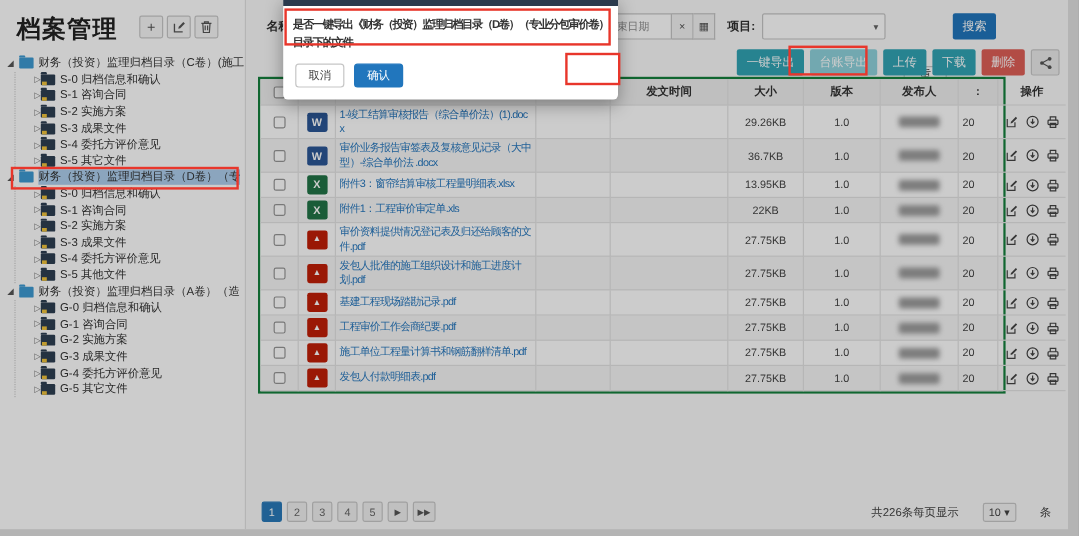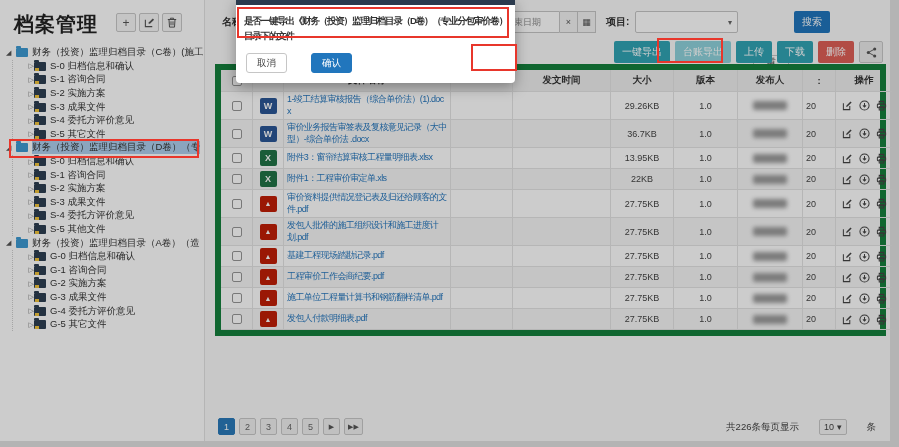--- a/index.html
+++ b/index.html
@@ -44,21 +44,21 @@
   .btn-reset { position:absolute; left:548px; top:11px; width:36px;margin-top:44px; }
   .btn-search { position:absolute; left:589px; top:11px; width:36px; background:#2176bd; color:#fff; }
 
   .action-row { position:absolute; left:0; top:40px; width:100%; height:24px; display:flex; justify-content:flex-end; align-items:center; gap:5px; padding-right:7px; }
   .btn.teal { background:#31a4b5; color:#fff; }
   .btn.teal-light { background:#8fd3dc; color:#fff; }
   .btn.danger { background:#df5f57; color:#fff; }
   .btn.icon-btn { background:#ececec; border:1px solid #c9c9c9; width:24px; display:flex; align-items:center; justify-content:center; }
 
   
-  .tbl { position:absolute; left:10px; top:64px; width:671px; border:6px solid #15803d; background:#fff; }
+  .tbl { position:absolute; left:10px; top:64px; width:623px; border:2px solid #15803d; background:#fff; }
   .grid { display:grid; grid-template-columns:32px 31px 167px 62px 98px 63px 64px 65px 33px 56px; }
   .thead { background:#efefef; }
   .thead .c { font-size:9.5px; font-weight:bold; color:#333; justify-content:center; min-height:22px; }
   .c { display:flex; align-items:center; border-right:1px solid #e4e4e4; border-bottom:1px solid #e4e4e4; padding:2px 3px; overflow:hidden; }
   .c:last-child { border-right:none; }
   .trow { background:#fff; }
   .trow:nth-child(even) { background:#f7f7f7; }
   .c.center { justify-content:center; }
   .checkbox { width:10px; height:10px; border:1px solid #979797; border-radius:2px; background:#fff; cursor:pointer; }
   .ficon { width:17px; height:16px; border-radius:2px; display:flex; align-items:center; justify-content:center; color:#fff; font-size:9px; font-weight:bold; }
@@ -82,21 +82,21 @@
 
   
   .overlay { position:absolute; inset:0; background:rgba(0,0,0,0.20); z-index:40; }
   .modal { position:absolute; left:236px; top:0; width:279px; background:#fff; z-index:60; border-radius:0 0 4px 4px; box-shadow:0 4px 14px rgba(0,0,0,0.35); }
   .modal-top { height:5px; background:#2b3a4d; }
   .modal-body { padding:8px 8px 4px 8px; }
   .modal-msg { font-size:9.5px; font-weight:600; color:#333; letter-spacing:-1.2px; line-height:15px; white-space:nowrap; overflow:hidden; }
   .modal-foot { display:flex; justify-content:flex-start; gap:8px; padding:6px 10px 10px 10px; }
   .m-btn { height:20px; font-size:9.5px; border-radius:3px; cursor:pointer; padding:0 10px; }
   .m-cancel { background:#fff; border:1px solid #c6c6c6; color:#444; }
-  .m-confirm { background:#2176bd; border:1px solid #2176bd; color:#fff;margin-left:16px; }
+  .m-confirm { background:#2176bd; border:1px solid #2176bd; color:#fff; }
 
   
   .anno { position:absolute; border:2px solid #e8362b; z-index:100; pointer-events:none; }
   .anno-msg { left:237px; top:7px; width:272px; height:31px; }
   .anno-confirm { left:471px; top:44px; width:46px; height:27px; }
   .anno-tree { left:9px; top:139px; width:190px; height:19px; }
   .anno-export { left:657px; top:38px; width:66px; height:25px; }
 
   svg { display:block; }
 </style>

